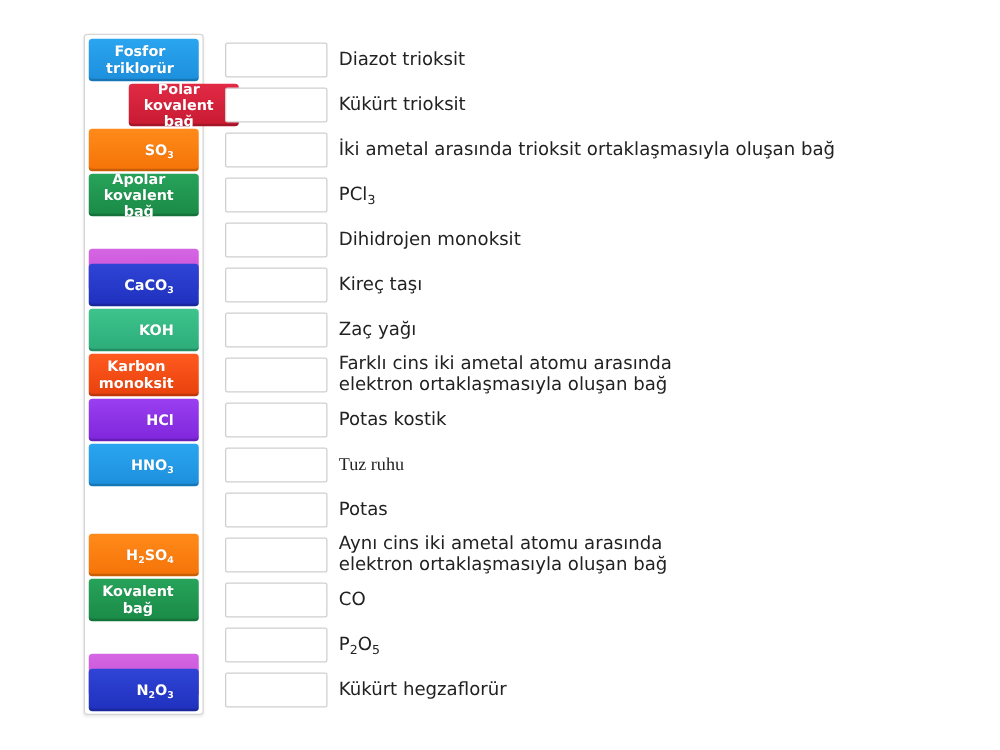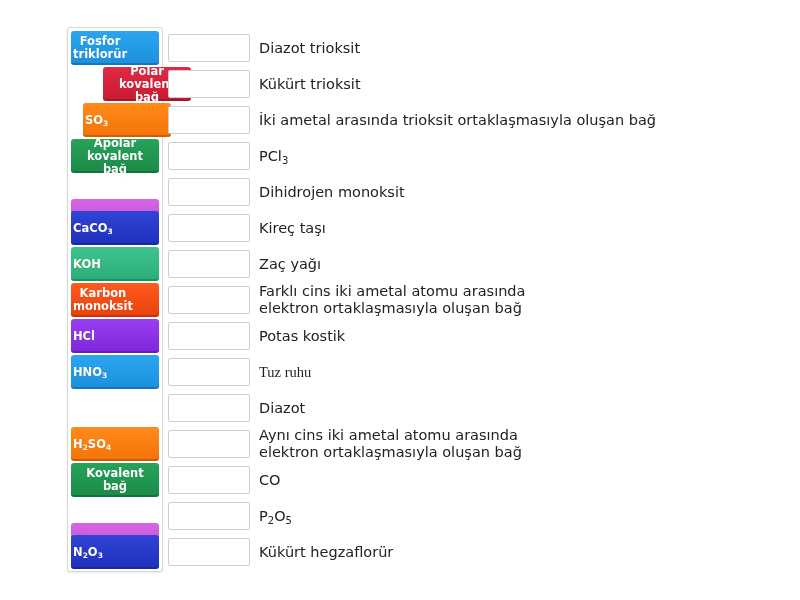--- a/index.html
+++ b/index.html
@@ -34,23 +34,23 @@
       width: 88px;
       height: 34px;
       border-radius: 3px;
       color: #ffffff;
       font-weight: bold;
       font-size: 11.5px;
       line-height: 13px;
       text-align: center;
       display: flex;
       align-items: center;
-      justify-content: flex-start;
+      justify-content: flex-end;
       box-sizing: border-box;
-      padding: 0 2px;
+      padding: 0 20px;
       cursor: grab;
       text-shadow: 0 0 1px rgba(0,0,0,0.15);
       box-shadow: inset 0 -2px 0 rgba(0,0,0,0.18);
     }
     .tile span { display: block; }
     .tile sub {
       font-size: 7.5px;
       line-height: 0;
       vertical-align: -2px;
     }
@@ -59,21 +59,21 @@
     .c-orange { background: linear-gradient(#ff8a1a, #f57308); }
     .c-green  { background: linear-gradient(#27a35a, #1a8a47); }
     .c-pink   { background: linear-gradient(#d566e3, #c24ad3); margin-top: 24px; }
     .c-navy   { background: linear-gradient(#2f44d6, #1f30bd); }
     .c-mint   { background: linear-gradient(#3fc48d, #2bac78); }
     .c-redor  { background: linear-gradient(#ff5a1f, #e8410c); }
     .c-violet { background: linear-gradient(#9a3ff0, #7f26dc); }
 
     .row {
       position: absolute;
-      left: 168px;
+      left: 180px;
       height: 30px;
       width: 560px;
       padding-left: 44px;
     }
     .drop {
       position: absolute;
       left: 0;
       top: 0;
       width: 82px;
       height: 28px;
@@ -108,21 +108,21 @@
 <body>
 
 <div class="stage">
   <div class="tile-bank" id="tile-bank">
       <div class="tile c-blue" style="top: 3px;">
         <span>Fosfor<br>triklorür</span>
       </div>
       <div class="tile c-red" style="top: 39px;">
         <span>Polar<br>kovalent bağ</span>
       </div>
-      <div class="tile c-orange" style="top: 75px; margin-left: 12px;">
+      <div class="tile c-orange" style="top: 75px;">
         <span>SO<sub>3</sub></span>
       </div>
       <div class="tile c-green" style="top: 111px;">
         <span>Apolar<br>kovalent bağ</span>
       </div>
       <div class="tile c-pink" style="top: 147px;">
         <span>H<sub>2</sub>O</span>
       </div>
       <div class="tile c-navy" style="top: 183px;">
         <span>CaCO<sub>3</sub></span>
@@ -209,21 +209,21 @@
       </div>
       <div class="row" style="top: 358px; font-family: Liberation Serif, serif;">
         <div class="drop"></div>
         <div class="label">
           <span>Tuz ruhu</span>
         </div>
       </div>
       <div class="row" style="top: 394px;">
         <div class="drop"></div>
         <div class="label">
-          <span>Diazot</span>
+          <span>Potas</span>
         </div>
       </div>
       <div class="row" style="top: 430px;">
         <div class="drop"></div>
         <div class="label two-line">
           <span>Aynı cins iki ametal atomu arasında<br>elektron ortaklaşmasıyla oluşan bağ</span>
         </div>
       </div>
       <div class="row" style="top: 466px;">
         <div class="drop"></div>

